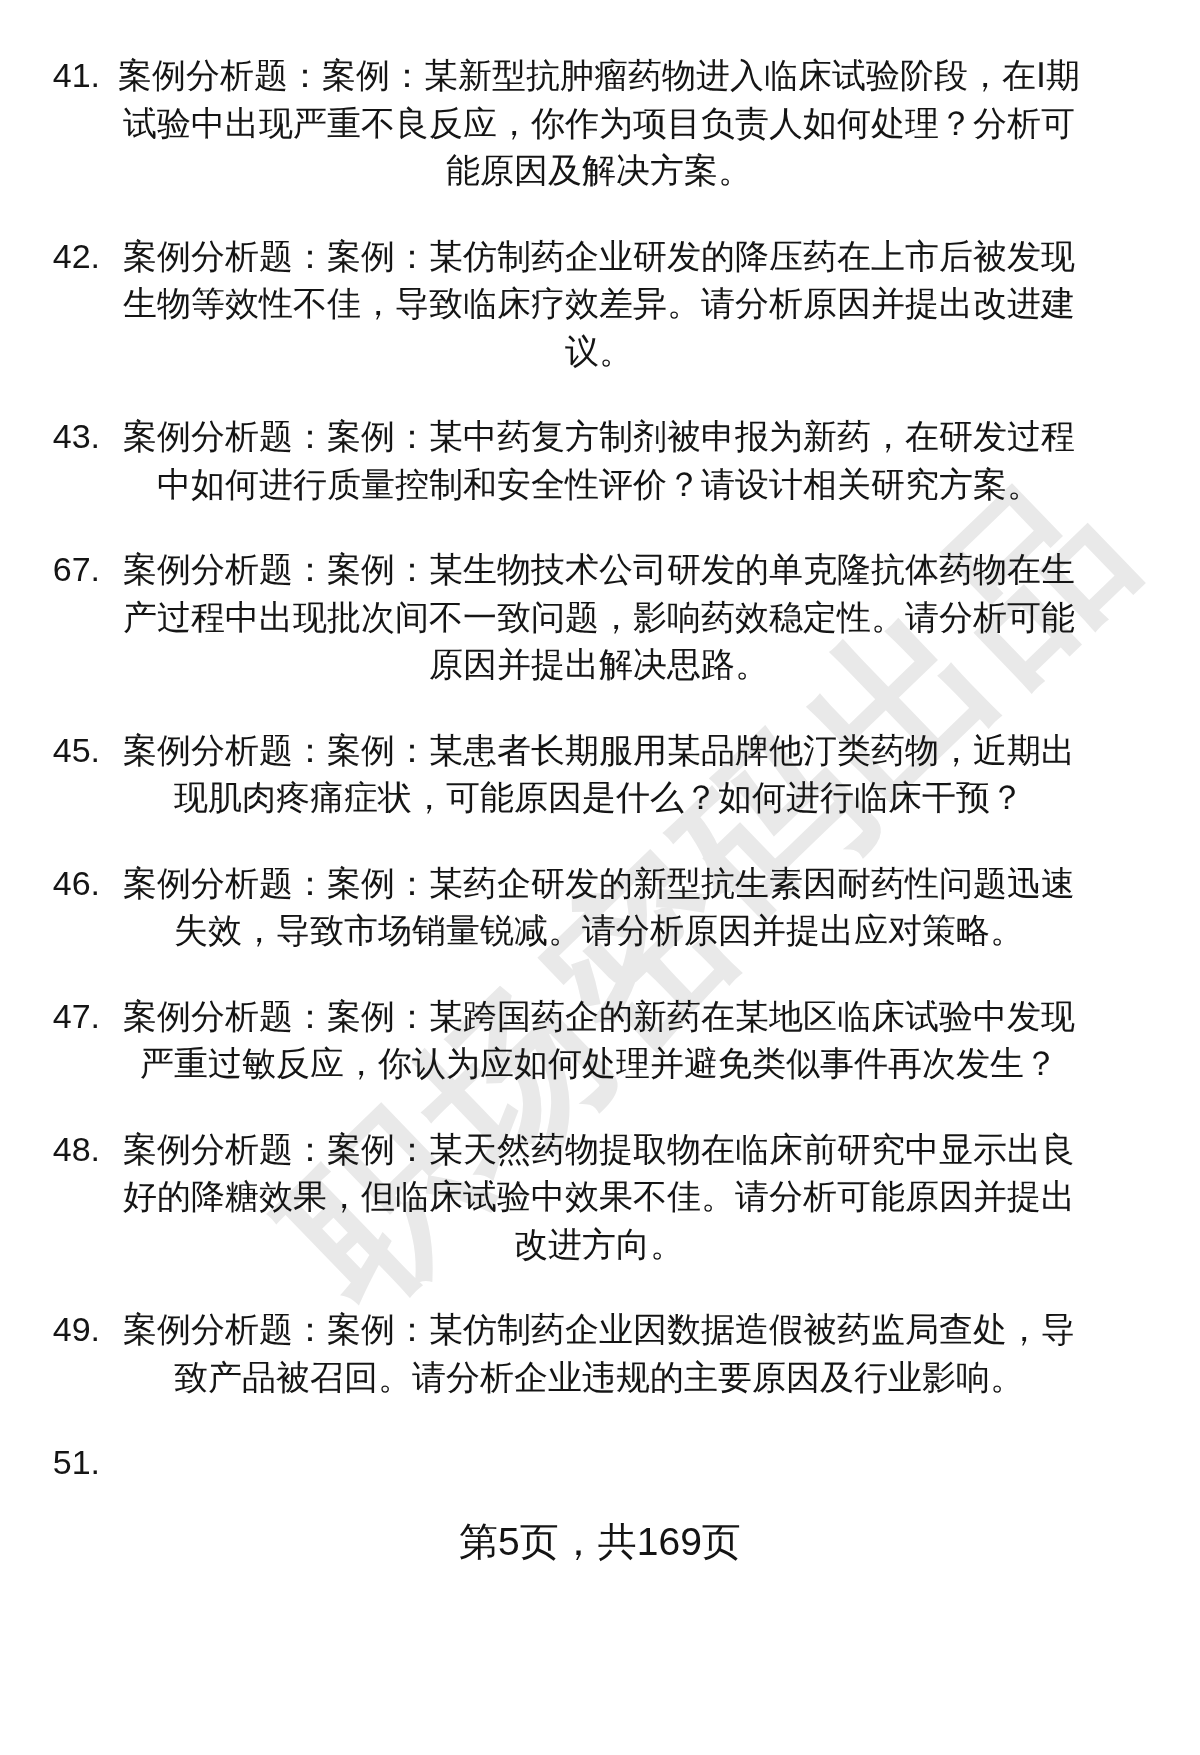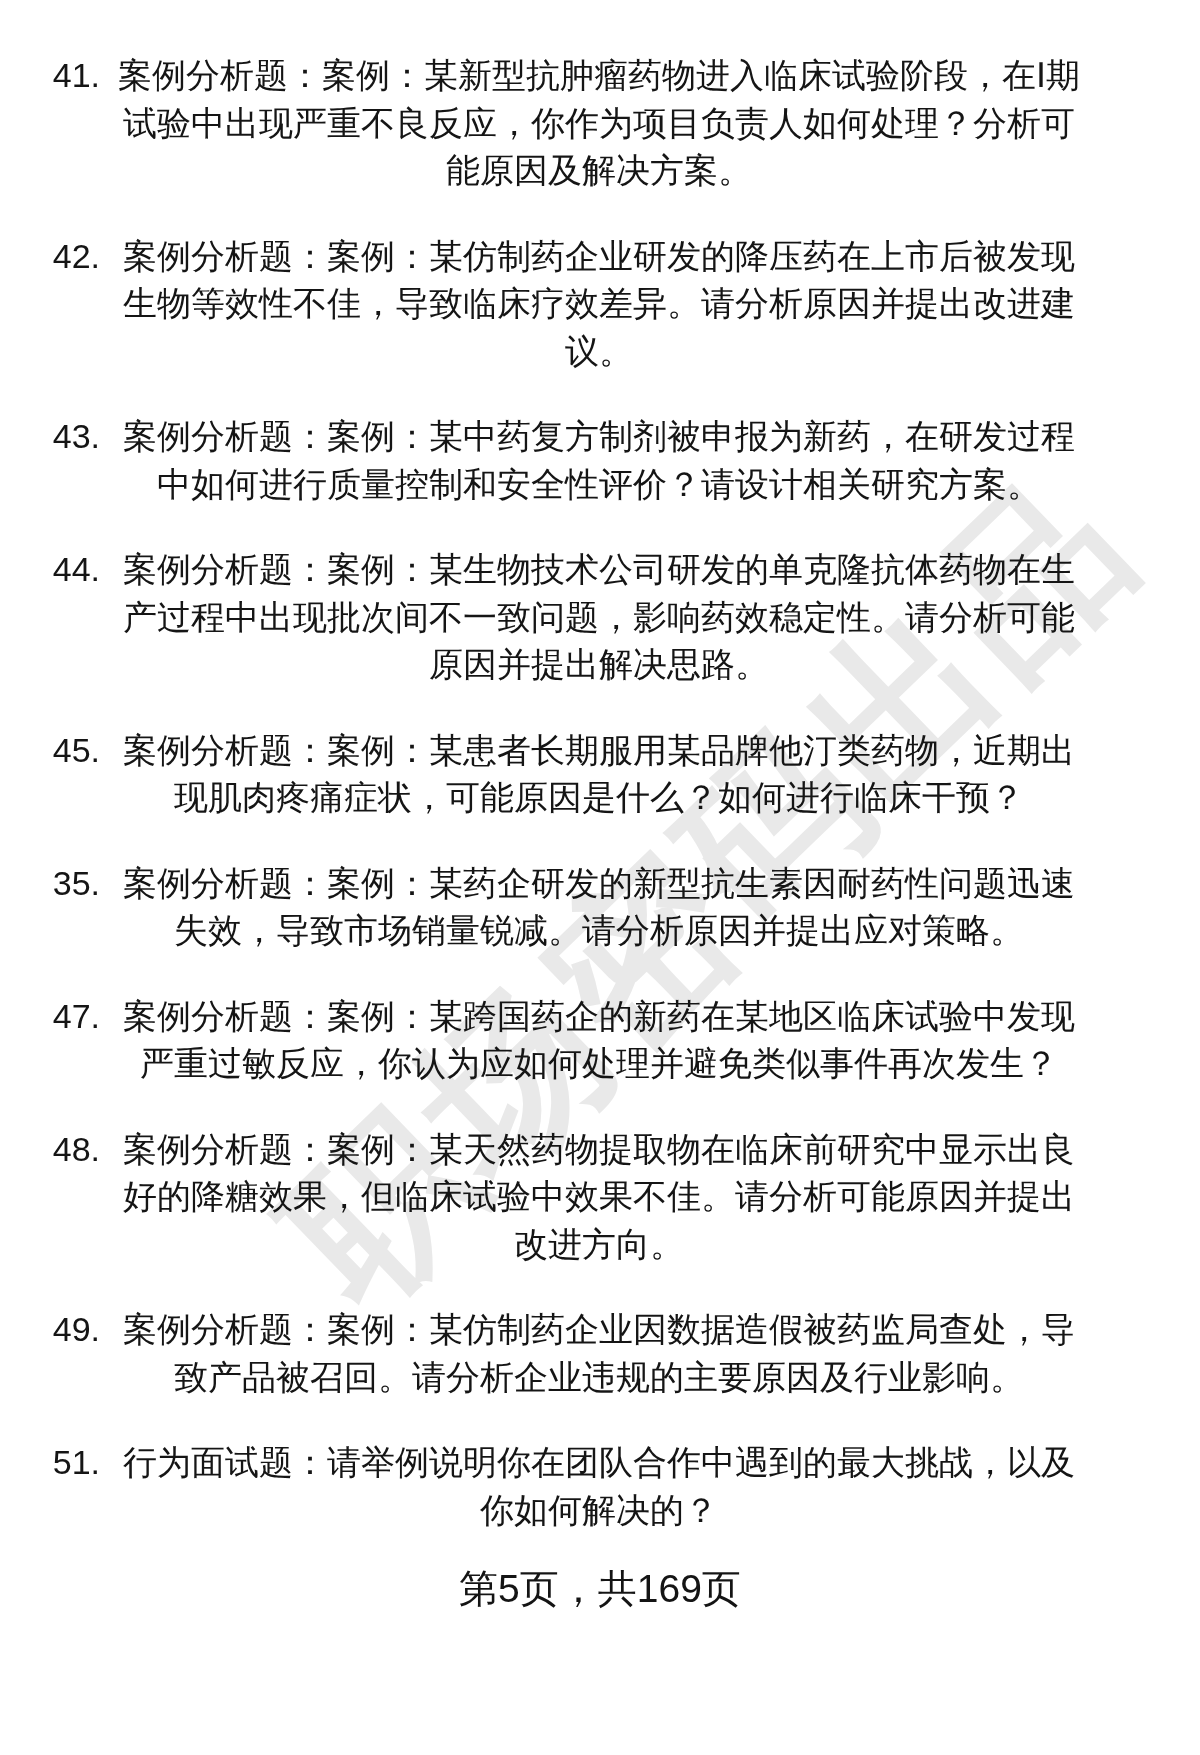--- a/index.html
+++ b/index.html
@@ -78,31 +78,31 @@
     <span class="num">42.</span>
     <span class="txt">案例分析题：案例：某仿制药企业研发的降压药在上市后被发现生物等效性不佳，导致临床疗效差异。请分析原因并提出改进建议。</span>
   </div>
 
   <div class="q">
     <span class="num">43.</span>
     <span class="txt">案例分析题：案例：某中药复方制剂被申报为新药，在研发过程中如何进行质量控制和安全性评价？请设计相关研究方案。</span>
   </div>
 
   <div class="q">
-    <span class="num">44.</span>
+    <span class="num">67.</span>
     <span class="txt">案例分析题：案例：某生物技术公司研发的单克隆抗体药物在生产过程中出现批次间不一致问题，影响药效稳定性。请分析可能原因并提出解决思路。</span>
   </div>
 
   <div class="q">
     <span class="num">45.</span>
     <span class="txt">案例分析题：案例：某患者长期服用某品牌他汀类药物，近期出现肌肉疼痛症状，可能原因是什么？如何进行临床干预？</span>
   </div>
 
   <div class="q">
-    <span class="num">35.</span>
+    <span class="num">46.</span>
     <span class="txt">案例分析题：案例：某药企研发的新型抗生素因耐药性问题迅速失效，导致市场销量锐减。请分析原因并提出应对策略。</span>
   </div>
 
   <div class="q">
     <span class="num">47.</span>
     <span class="txt">案例分析题：案例：某跨国药企的新药在某地区临床试验中发现严重过敏反应，你认为应如何处理并避免类似事件再次发生？</span>
   </div>
 
   <div class="q">
     <span class="num">48.</span>
@@ -110,17 +110,16 @@
   </div>
 
   <div class="q">
     <span class="num">49.</span>
     <span class="txt">案例分析题：案例：某仿制药企业因数据造假被药监局查处，导致产品被召回。请分析企业违规的主要原因及行业影响。</span>
   </div>
 
 
   <div class="q">
     <span class="num">51.</span>
-    <span class="txt">行为面试题：请举例说明你在团队合作中遇到的最大挑战，以及你如何解决的？</span>
   </div>
 </div>
 
 <div class="footer">第5页，共169页</div>
 
 </body></html>

